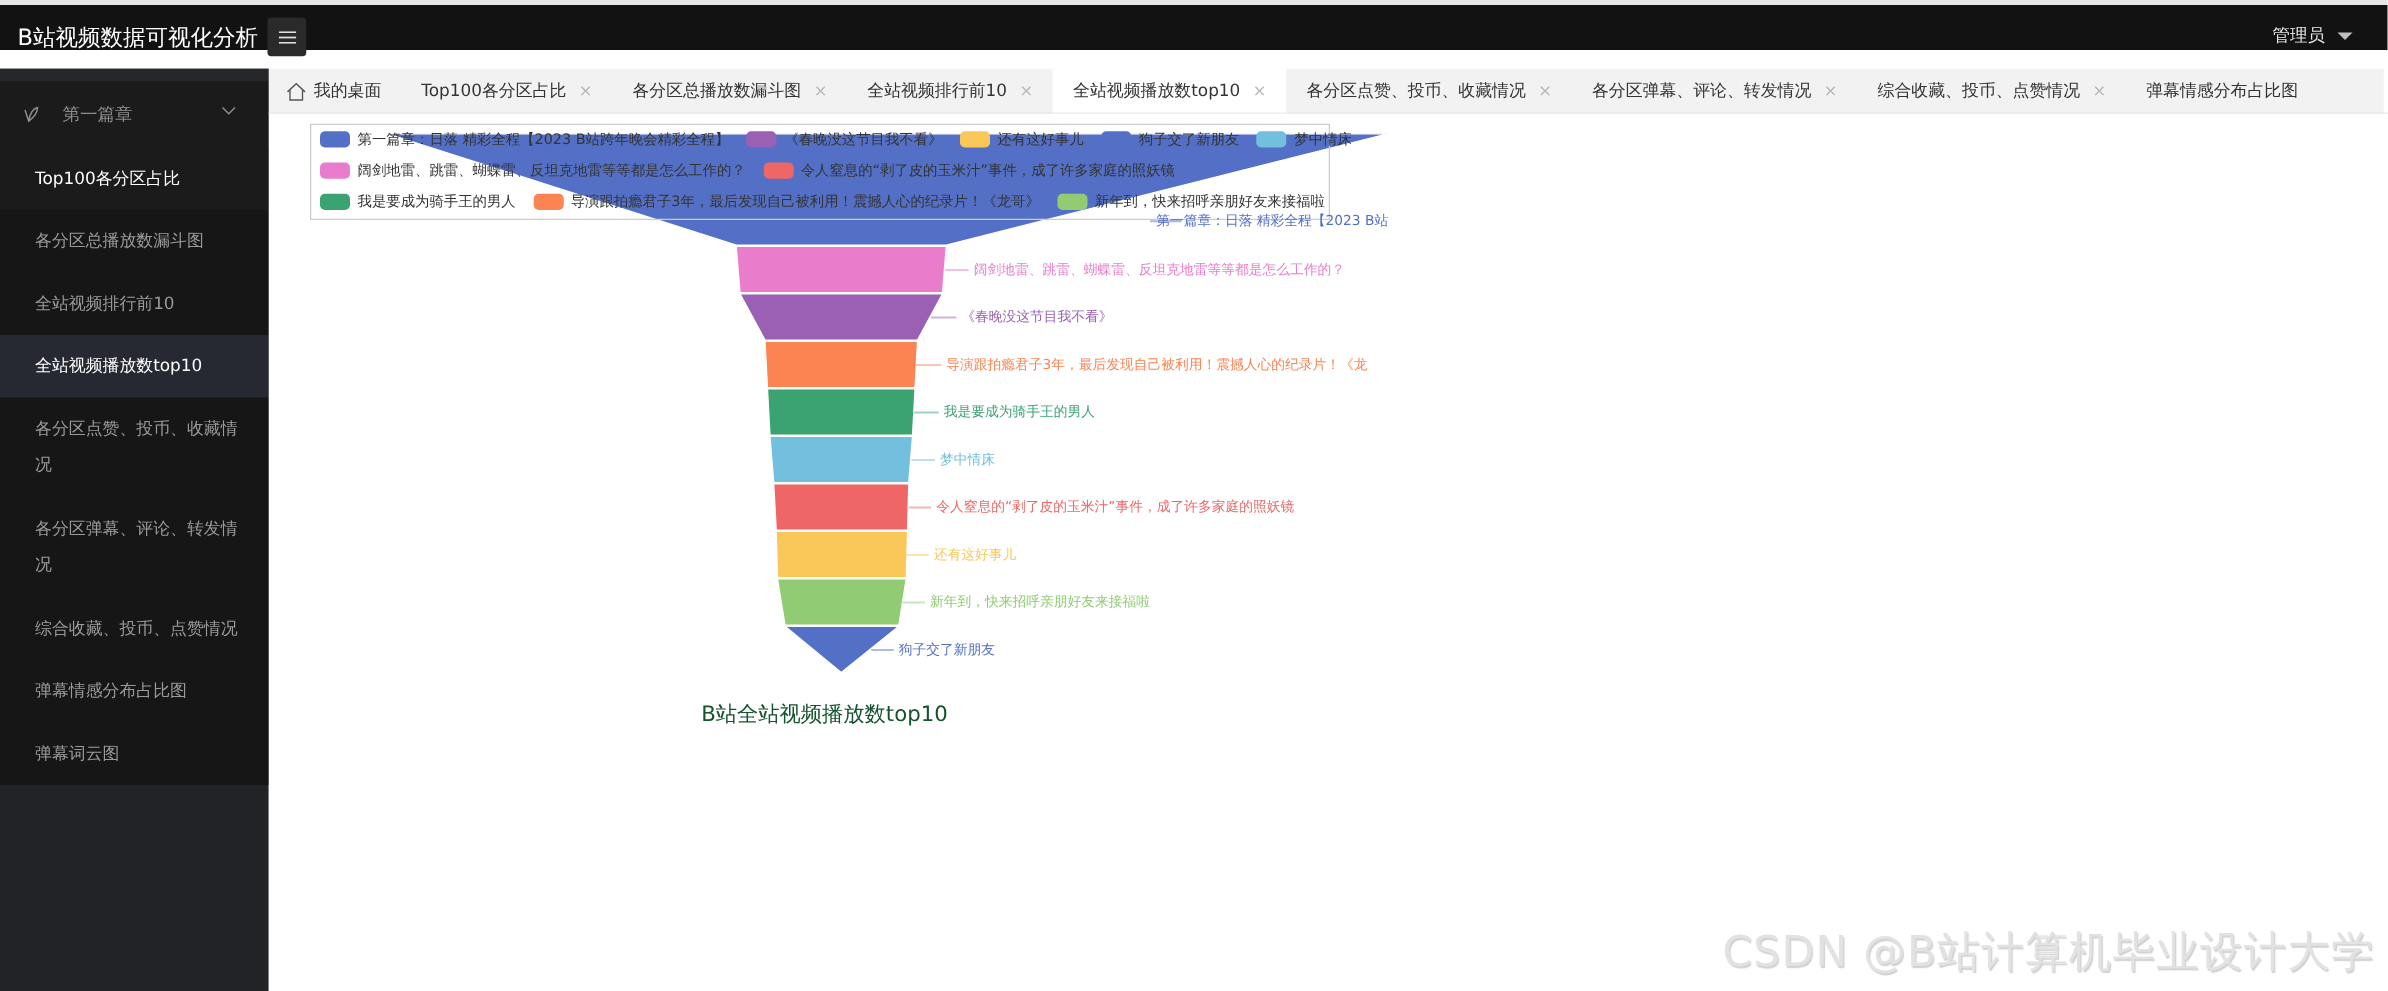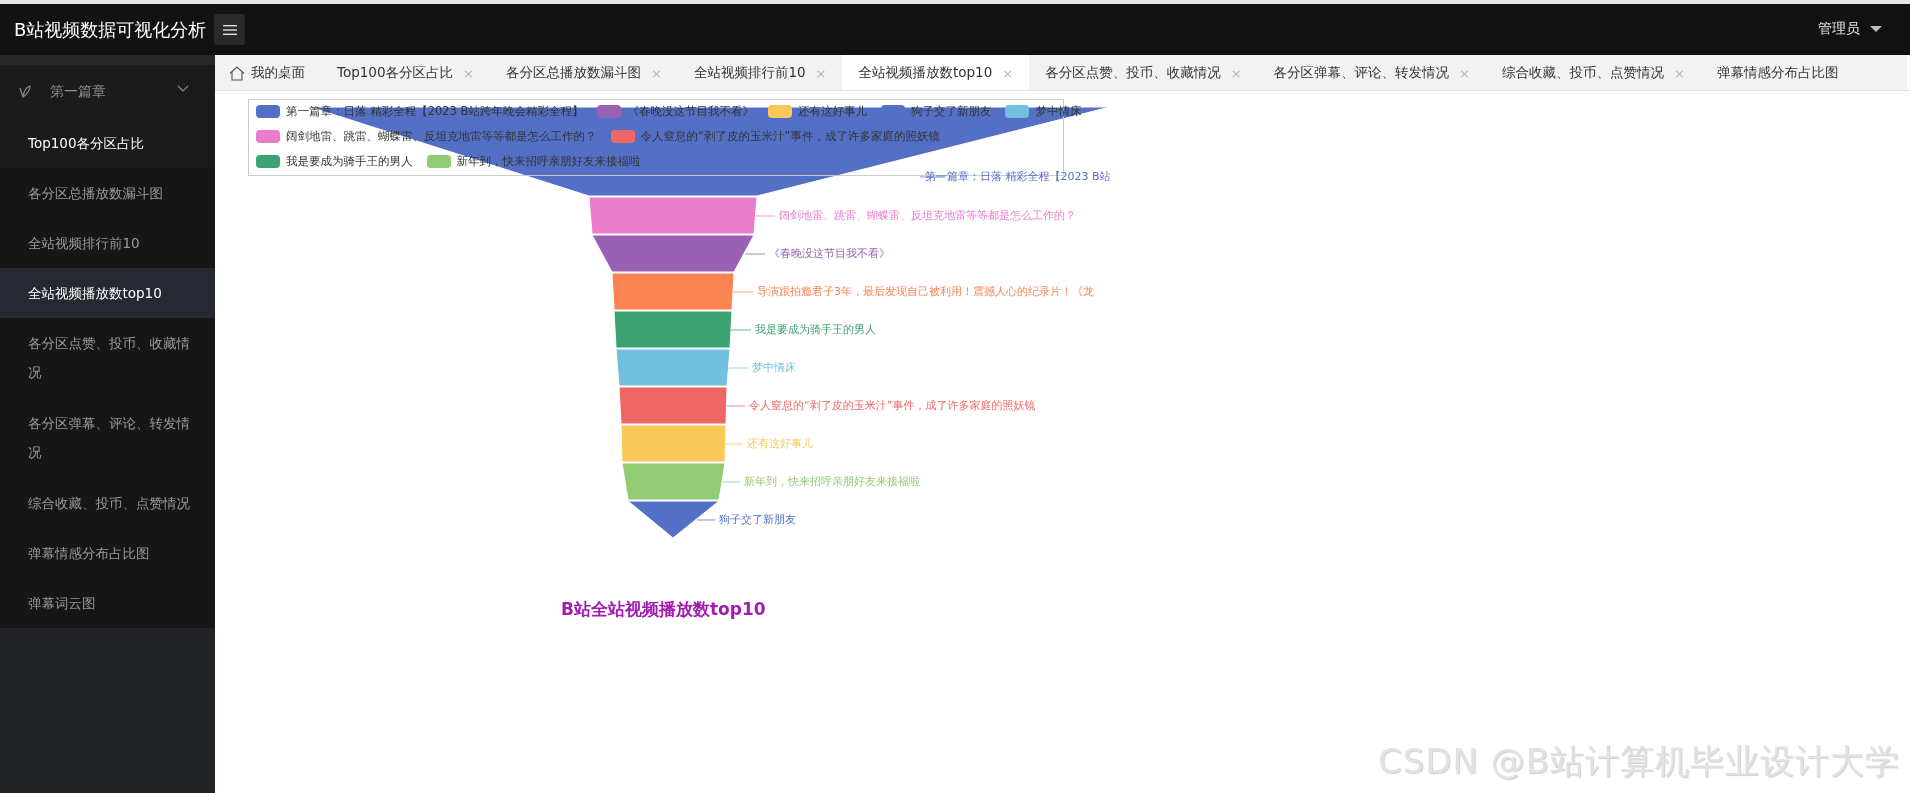--- a/index.html
+++ b/index.html
@@ -1,18 +1,18 @@
 <!DOCTYPE html>
 <html><head>
 <meta charset="utf-8">
 <style>
   * { box-sizing: border-box; margin: 0; padding: 0; }
   html, body { width: 1910px; height: 793px; overflow: hidden; background: #ffffff; font-family: "DejaVu Sans", "Liberation Sans", sans-serif; }
   .topstrip { position: absolute; left: 0; top: 0; width: 1910px; height: 4px; background: #e6e6e6; }
-  .header { position: absolute; left: 0; top: 4px; width: 1910px; height: 51px; background: #121212; }
+  .header { position: absolute; left: 0; top: 4px; width: 1910px; height: 36px; background: #121212; }
   .app-title { position: absolute; left: 14px; top: 14px; color: #ffffff; font-size: 18px; white-space: nowrap; }
   .menu-toggle { position: absolute; left: 214px; top: 10px; width: 31px; height: 31px; background: #2a2a2a; border-radius: 3px; display: flex; align-items: center; justify-content: center; cursor: pointer; }
   .menu-toggle svg { display: block; }
   .admin { position: absolute; right: 28px; top: 16px; color: #e6e6e6; font-size: 14px; display: flex; align-items: center; gap: 10px; cursor: pointer; }
   .admin .caret { width: 0; height: 0; border-left: 6px solid transparent; border-right: 6px solid transparent; border-top: 6px solid #bfbfbf; }
 
   .sidebar { position: absolute; left: 0; top: 55px; width: 215px; height: 738px; background: #222326; }
   .side-cap { height: 10px; background: #26272b; }
   .side-group { height: 53px; background: #1b1b1c; display: flex; align-items: center; padding-left: 18px; color: #8c8c8c; font-size: 14px; cursor: pointer; position: relative; }
   .side-group .lbl { margin-left: 18px; }
@@ -32,21 +32,21 @@
   .tab.active { background: #ffffff; }
   .tab .close { margin-left: 10px; color: #b5b5b5; font-size: 13px; cursor: pointer; }
   .tab-more { position: absolute; right: 0; top: 0; width: 28px; height: 36px; background: #ffffff; display: flex; align-items: center; justify-content: center; cursor: pointer; }
 
   .content { position: absolute; left: 215px; top: 91px; width: 1695px; height: 702px; background: #ffffff; }
   .chart-svg { position: absolute; left: 0; top: 0; }
   .legend { position: absolute; left: 33px; top: 8px; width: 816px; height: 77px; border: 1px solid #cccccc; background: rgba(255,255,255,0.0); font-size: 11.5px; color: #333; }
   .legend-row { position: absolute; left: 7px; display: flex; align-items: center; white-space: nowrap; }
   .legend-item { display: flex; align-items: center; margin-right: 14px; cursor: pointer; }
   .legend-swatch { width: 24px; height: 13px; border-radius: 4px; margin-right: 6px; }
-  .chart-title { position: absolute; left: 346px; top: 469px; font-size: 17px; font-weight: bold; color: #a21caf; white-space: nowrap; margin-top: 38px; }
+  .chart-title { position: absolute; left: 346px; top: 469px; font-size: 17px; font-weight: normal; color: #14532d; white-space: nowrap; }
   .flabel { position: absolute; font-size: 11px; white-space: nowrap; }
   .watermark { position: absolute; right: 10px; bottom: 8px; font-size: 34px; color: #e2e2e2; text-shadow: 1px 1px 1px #cfcfcf; white-space: nowrap; font-family: "DejaVu Sans", sans-serif; letter-spacing: 1px; }
 </style>
 </head>
 <body>
 
 <div class="topstrip"></div>
 
 <div class="header">
   <div class="app-title">B站视频数据可视化分析</div>
@@ -206,20 +206,24 @@
           <span class="legend-swatch" style="background:#ee6666"></span>
           <span>令人窒息的“剥了皮的玉米汁”事件，成了许多家庭的照妖镜</span>
         </div>
     </div>
     <div class="legend-row" style="top:54px;">
       <div class="legend-item">
           <span class="legend-swatch" style="background:#3ba272"></span>
           <span>我是要成为骑手王的男人</span>
         </div>
       <div class="legend-item">
+          <span class="legend-swatch" style="background:#fc8452"></span>
+          <span>导演跟拍瘾君子3年，最后发现自己被利用！震撼人心的纪录片！《龙哥》</span>
+        </div>
+      <div class="legend-item">
           <span class="legend-swatch" style="background:#91cc75"></span>
           <span>新年到，快来招呼亲朋好友来接福啦</span>
         </div>
     </div>
   </div>
 
   <div class="flabel" style="left:710px;top:78px;color:#5470c6;">第一篇章：日落 精彩全程【2023 B站</div>
   <div class="flabel" style="left:564px;top:117px;color:#ea7ccc;">阔剑地雷、跳雷、蝴蝶雷、反坦克地雷等等都是怎么工作的？</div>
   <div class="flabel" style="left:554px;top:155px;color:#9a60b4;">《春晚没这节目我不看》</div>
   <div class="flabel" style="left:542px;top:193px;color:#fc8452;width:352px;overflow:hidden;">导演跟拍瘾君子3年，最后发现自己被利用！震撼人心的纪录片！《龙</div>

